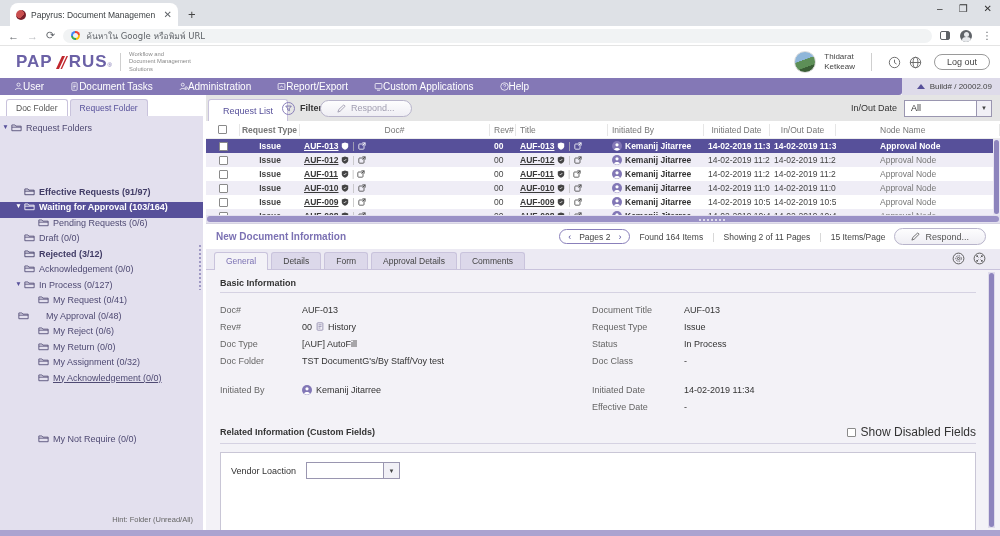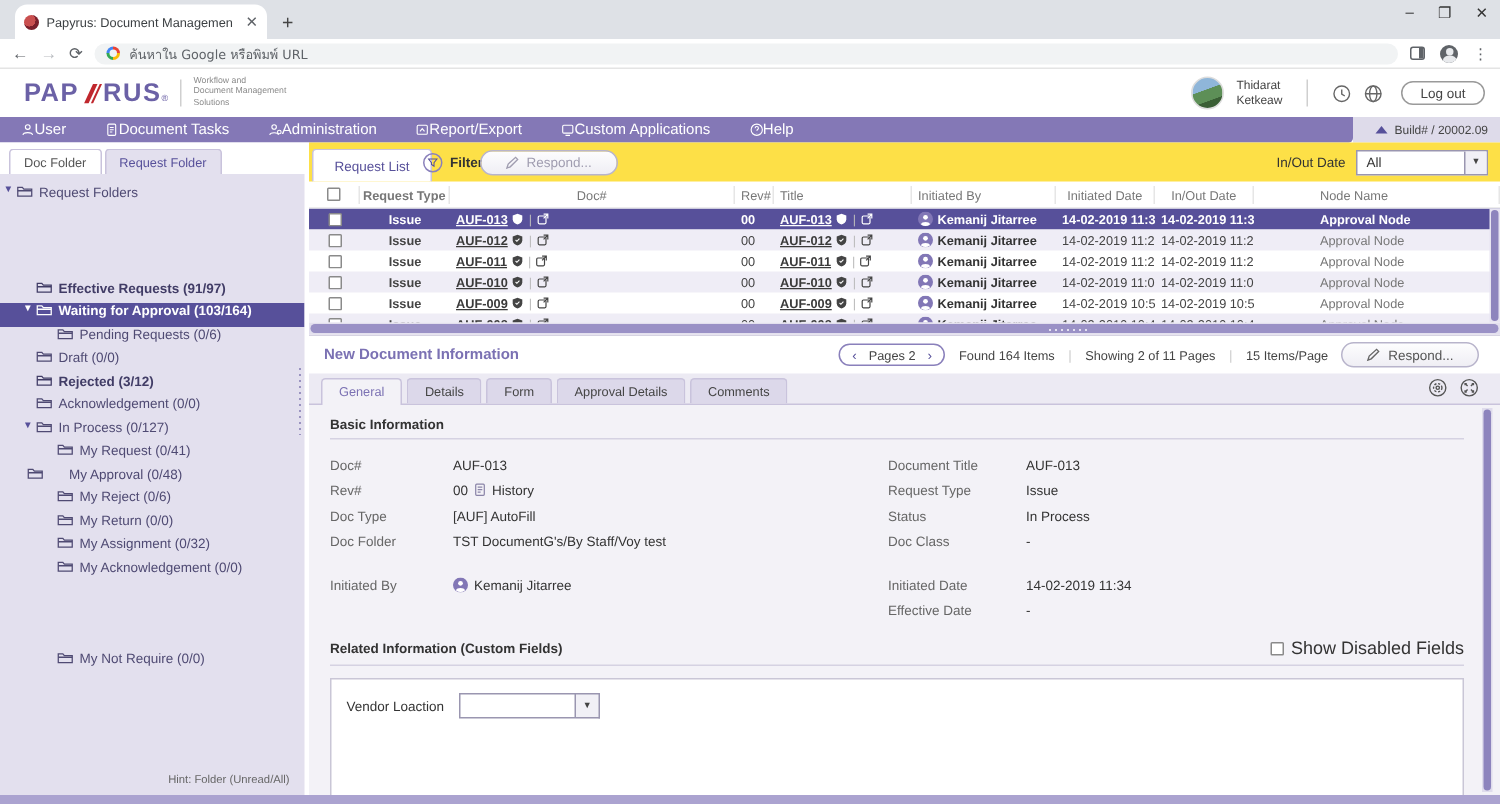--- a/index.html
+++ b/index.html
@@ -73,21 +73,21 @@
   .trow svg { width:11px; height:9px; margin-right:4px; flex:none; }
   .trow.bold { font-weight:bold; color:#413c66; }
   .trow.selected { background:#57509a; color:#fff; font-weight:bold; }
   .trow.selected .arr { color:#fff; }
   .s-hint { position:absolute; right:10px; bottom:6px; font-size:7.5px; color:#666; }
   .s-grip { position:absolute; right:1px; top:128px; width:4px; height:46px;
     background-image:radial-gradient(#9a93c0 0.7px, transparent 0.8px); background-size:4px 4px; }
 
   
   .main { flex:1; display:flex; flex-direction:column; min-width:0; }
-  .listbar { height:26px; background:#fde047; position:relative; display:flex; align-items:center;padding-left:48px; }
+  .listbar { height:26px; background:#e5e5e5; position:relative; display:flex; align-items:center;padding-left:48px; }
   .m-tab { position:absolute; left:2px; bottom:0; height:22px; background:#fff; border:1px solid #c9c3dc;
     border-bottom:none; border-radius:3px 3px 0 0; font-size:9px; color:#57509a; padding:0 14px;
     display:flex; align-items:center; cursor:pointer; }
   .filter-grp { position:absolute; left:76px; display:flex; align-items:center; gap:5px; cursor:pointer; }
   .filter-circ { width:13px; height:13px; border-radius:50%; border:1px solid #8a80bb; display:flex;
     align-items:center; justify-content:center; }
   .filter-circ svg { width:7px; height:7px; }
   .filter-lbl { font-size:9px; color:#333; font-weight:bold; }
   .pill-btn { border:1px solid #b8b4cb; border-radius:10px; height:17px; padding:0 16px;
     background:linear-gradient(#fdfdfe,#efeef4); font-size:9px; display:flex; align-items:center; gap:5px;
@@ -424,21 +424,21 @@
             </div>
             <div class="trow" style="padding-left: 38px;">
               <span style="display:flex">
                 <svg viewBox="0 0 13 10" fill="none" stroke="currentColor">
                   <path d="M1 2h3.6l1.2 1.4H12v5.4H1Z"></path>
                   <path d="M1 4.6h11"></path>
                 </svg>
               </span>
               <span>My Assignment (0/32)</span>
             </div>
-            <div class="trow" style="padding-left: 38px;">
+            <div class="trow" style="padding-left: 38px; text-decoration: underline;">
               <span style="display:flex">
                 <svg viewBox="0 0 13 10" fill="none" stroke="currentColor">
                   <path d="M1 2h3.6l1.2 1.4H12v5.4H1Z"></path>
                   <path d="M1 4.6h11"></path>
                 </svg>
               </span>
               <span>My Acknowledgement (0/0)</span>
             </div>
             <div class="trow" style="padding-left: 38px; margin-top: 46px;">
               <span style="display:flex">

